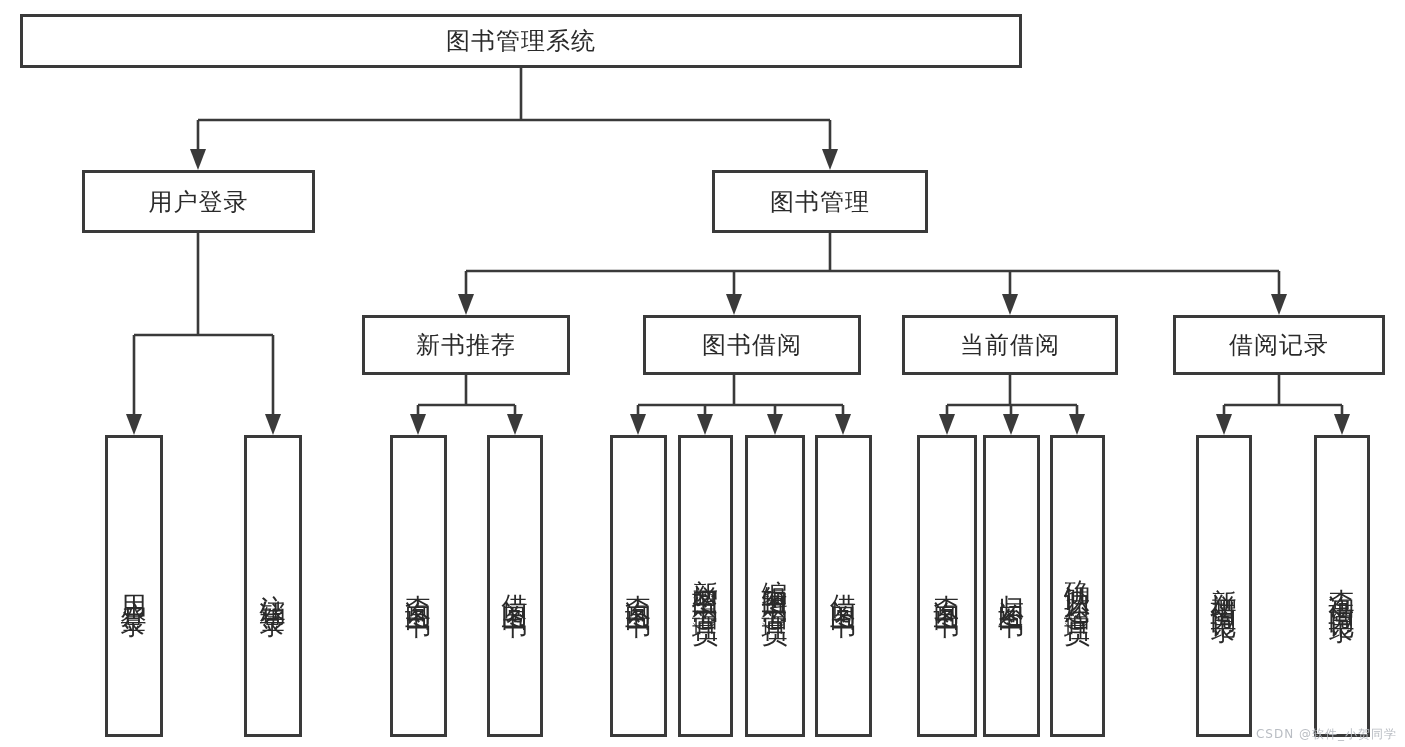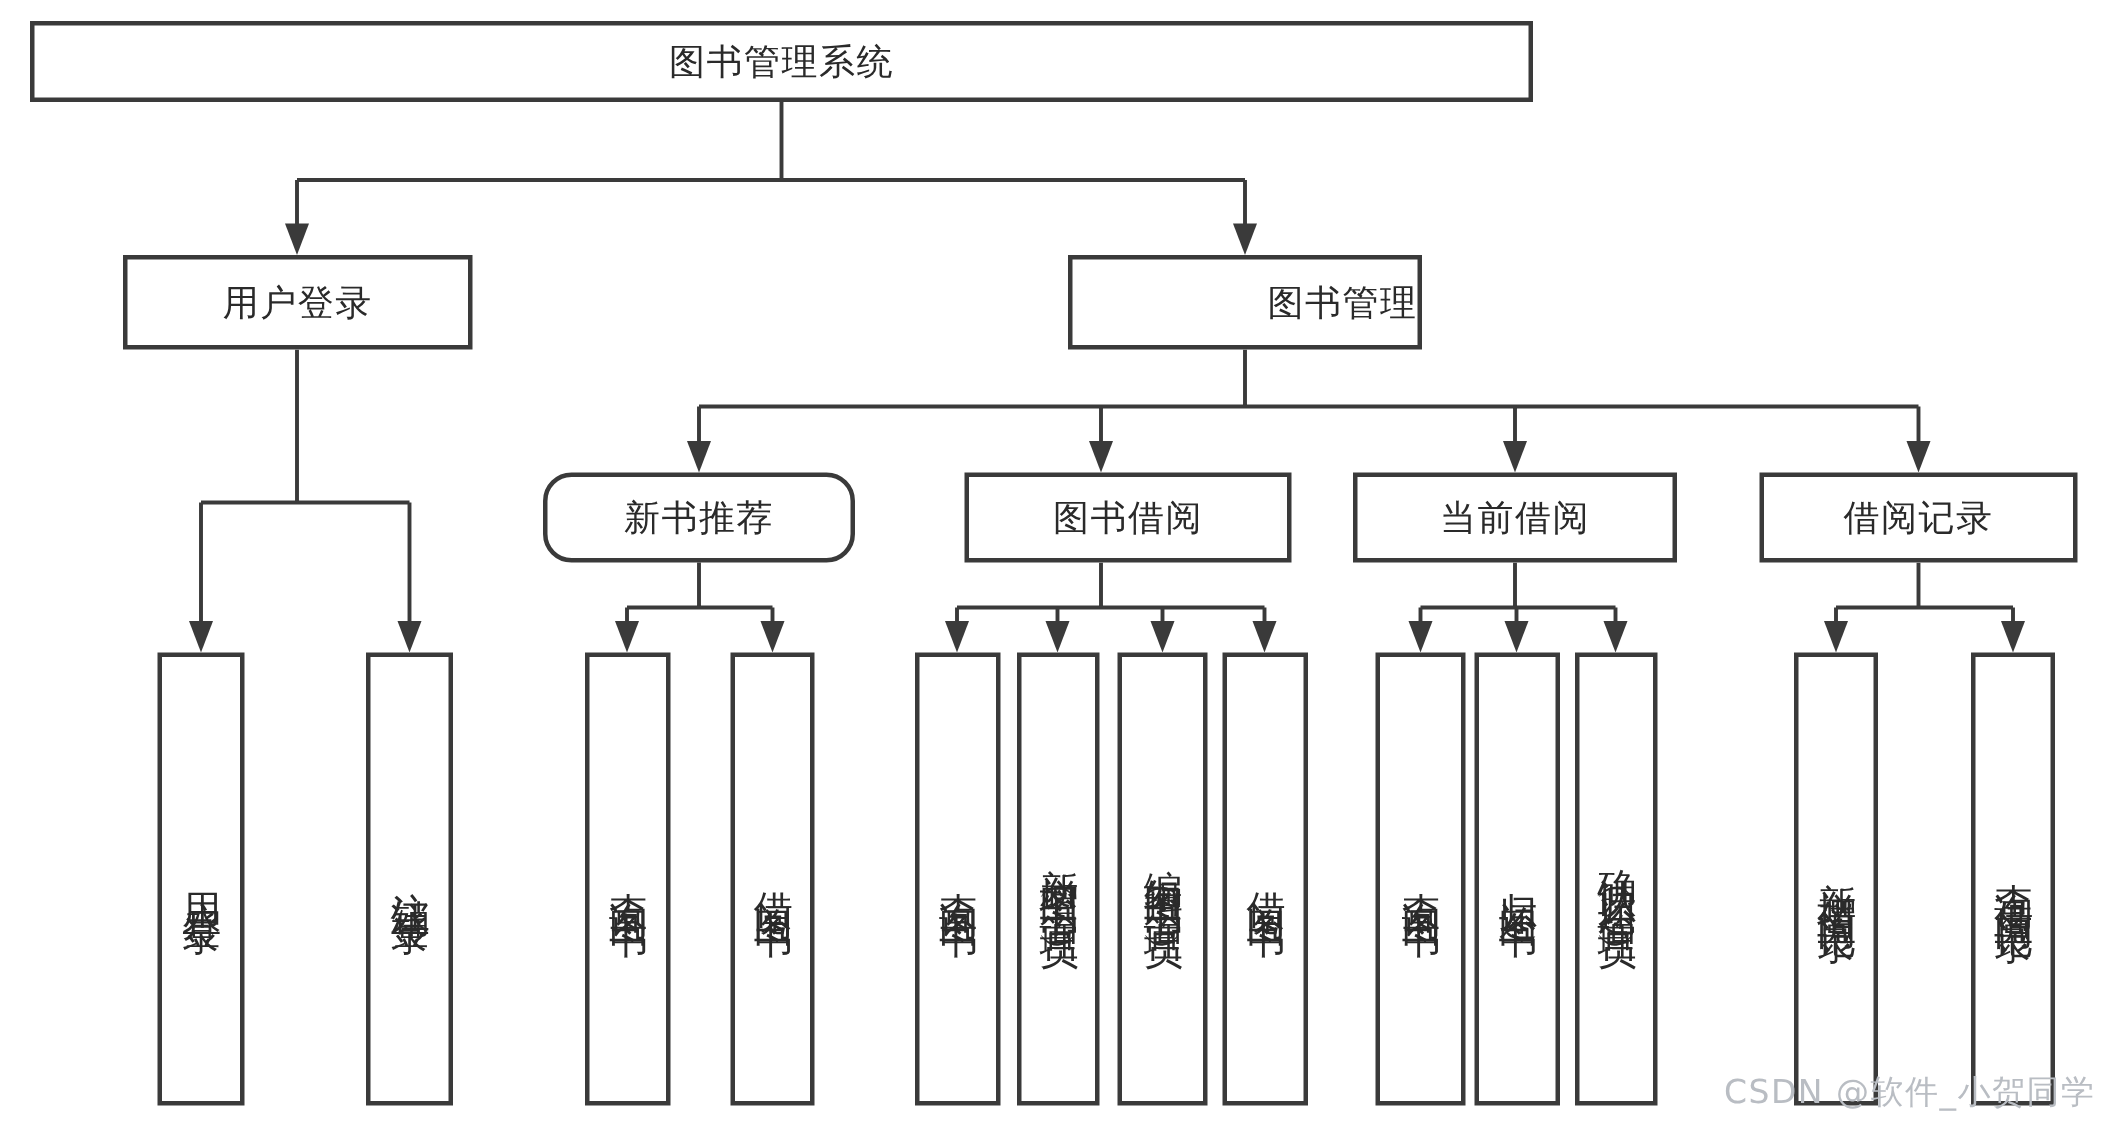--- a/index.html
+++ b/index.html
@@ -32,22 +32,22 @@
   .vbox .vlabel{
     writing-mode:vertical-rl;
     text-orientation:mixed;
     font-size:26px;
     letter-spacing:6px;
     line-height:1;
   }
   
   #n-root            {left:20px;  top:14px;  width:1002px;height:54px;}
   #n-user-login      {left:82px;  top:170px; width:233px; height:63px;}
-  #n-book-management {left:712px; top:170px; width:236px; height:63px;justify-content:flex-end;}
-  #n-new-book-rec    {left:362px; top:315px; width:208px; height:60px;border-radius:19px;}
+  #n-book-management {left:712px; top:170px; width:216px; height:63px;}
+  #n-new-book-rec    {left:362px; top:315px; width:208px; height:60px;}
   #n-book-borrowing  {left:625px; top:315px; width:218px; height:60px;margin-left:18px;}
   #n-current-borrow  {left:902px; top:315px; width:216px; height:60px;}
   #n-borrow-records  {left:1173px;top:315px; width:212px; height:60px;}
   
   .vbox{top:435px;height:302px;}
   #l-0 {left:105px; width:58px;}
   #l-1 {left:244px; width:58px;}
   #l-2 {left:390px; width:57px;}
   #l-3 {left:487px; width:56px;}
   #l-4 {left:610px; width:57px;}
@@ -55,21 +55,21 @@
   #l-6 {left:745px; width:60px;}
   #l-7 {left:815px; width:57px;}
   #l-8 {left:917px; width:60px;}
   #l-9 {left:983px; width:57px;}
   #l-10{left:1050px;width:55px;}
   #l-11{left:1196px;width:56px;}
   #l-12{left:1314px;width:56px;}
   #watermark{
     position:absolute;
     right:8px;bottom:4px;
-    font-size:22px;
+    font-size:12px;
     color:var(--watermark);
     z-index:5;
     letter-spacing:1px;
     white-space:nowrap;
   }
 </style>
 </head>
 <body>
 
 <div id="canvas">

